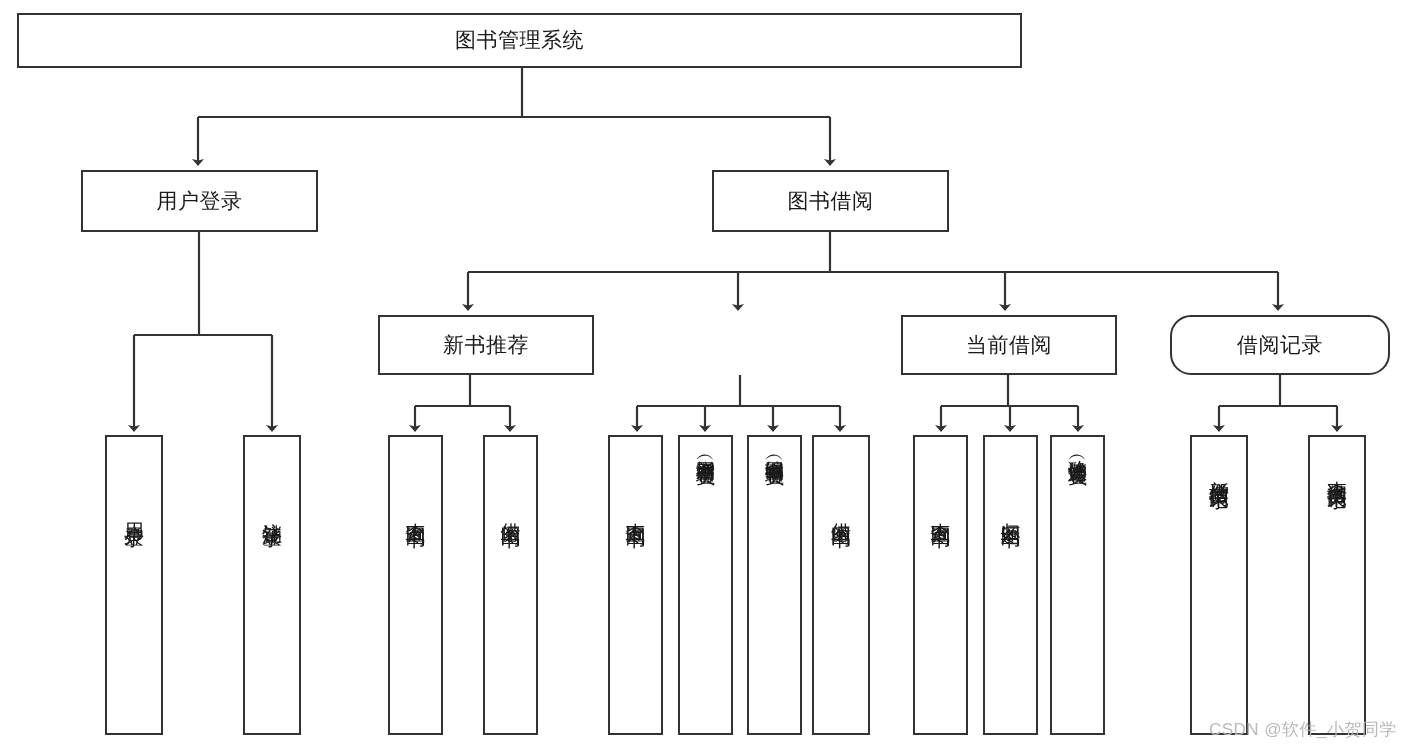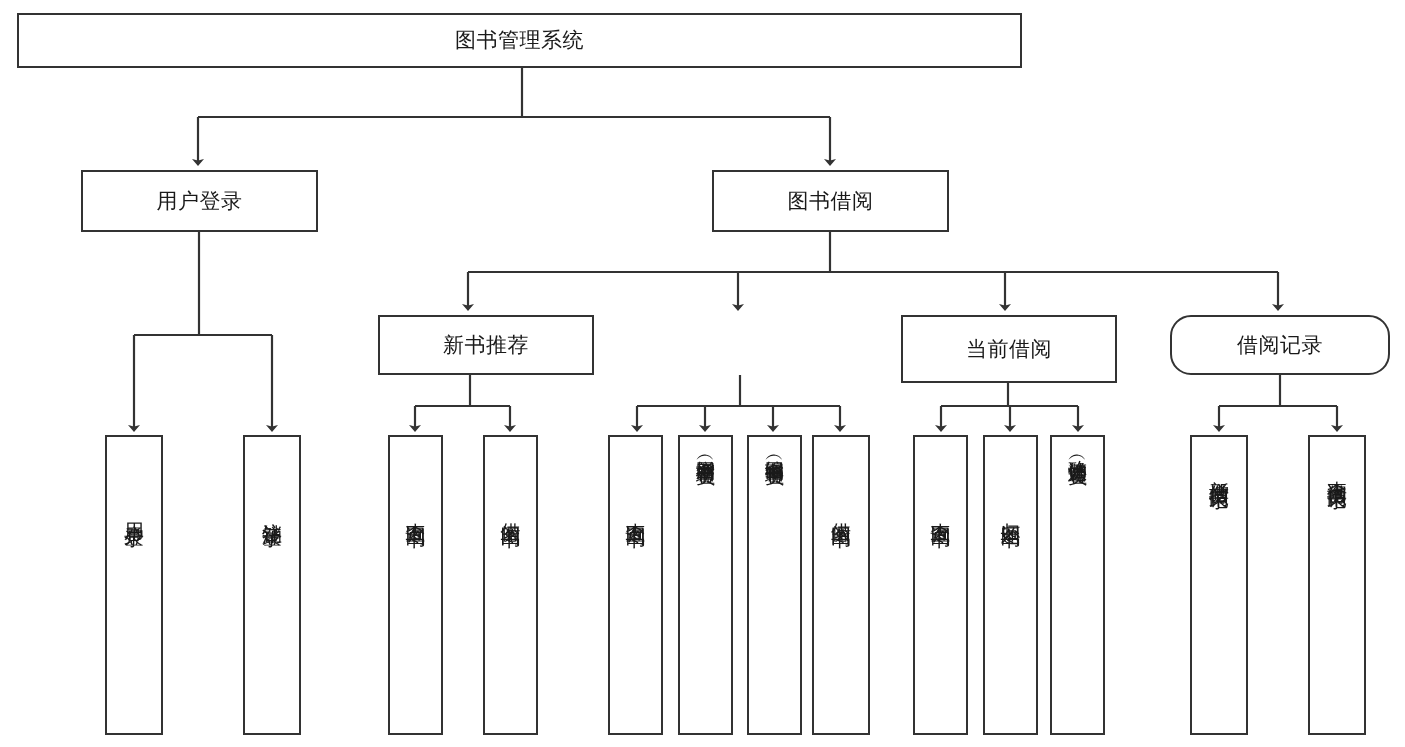--- a/index.html
+++ b/index.html
@@ -139,21 +139,21 @@
   <div class="node horiz" style="left:81px; top:170px; width:237px; height:62px;">
     <span class="node-label">用户登录</span>
   </div>
   <div class="node horiz" style="left:712px; top:170px; width:237px; height:62px;">
     <span class="node-label">图书借阅</span>
   </div>
 
   <div class="node horiz" style="left:378px; top:315px; width:216px; height:60px;">
     <span class="node-label">新书推荐</span>
   </div>
-  <div class="node horiz" style="left:901px; top:315px; width:216px; height:68px;">
+  <div class="node horiz" style="left:901px; top:315px; width:216px; height:60px;">
     <span class="node-label">当前借阅</span>
   </div>
   <div class="node horiz" style="left:1170px; top:315px; width:220px; height:60px;border-radius:21px;">
     <span class="node-label">借阅记录</span>
   </div>
 
   <div class="node vert" style="left:105px; top:435px; width:58px; height:300px; padding-top:70px;">
     <span class="node-label">用户登录</span>
   </div>
   <div class="node vert" style="left:243px; top:435px; width:58px; height:300px; padding-top:70px;">
@@ -190,14 +190,15 @@
     <span class="node-label">确认归还（管理员）</span>
   </div>
 
   <div class="node vert" style="left:1190px; top:435px; width:58px; height:300px; padding-top:28px;">
     <span class="node-label">新增借阅记录</span>
   </div>
   <div class="node vert" style="left:1308px; top:435px; width:58px; height:300px; padding-top:28px;">
     <span class="node-label">查询借阅记录</span>
   </div>
 
+  <div id="watermark">CSDN @软件_小贺同学</div>
 
 </div>
 
 </body></html>

